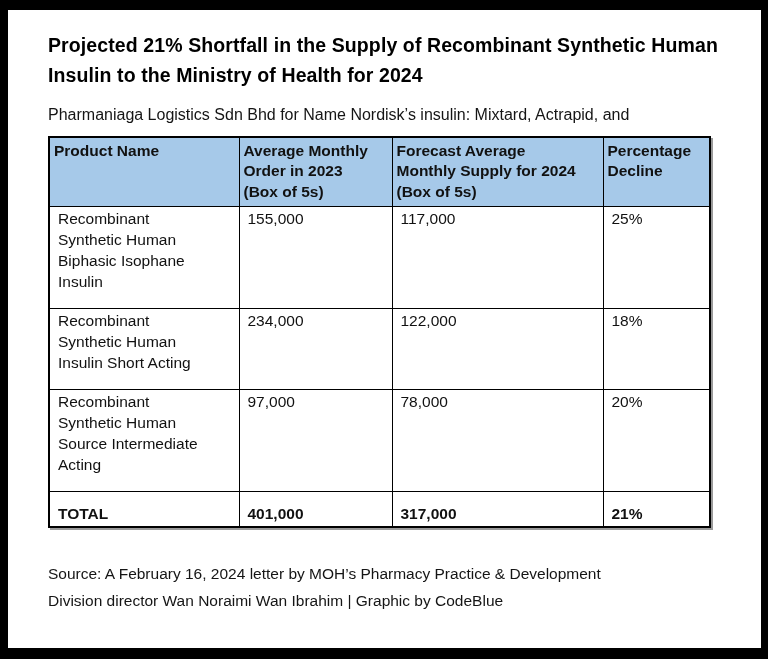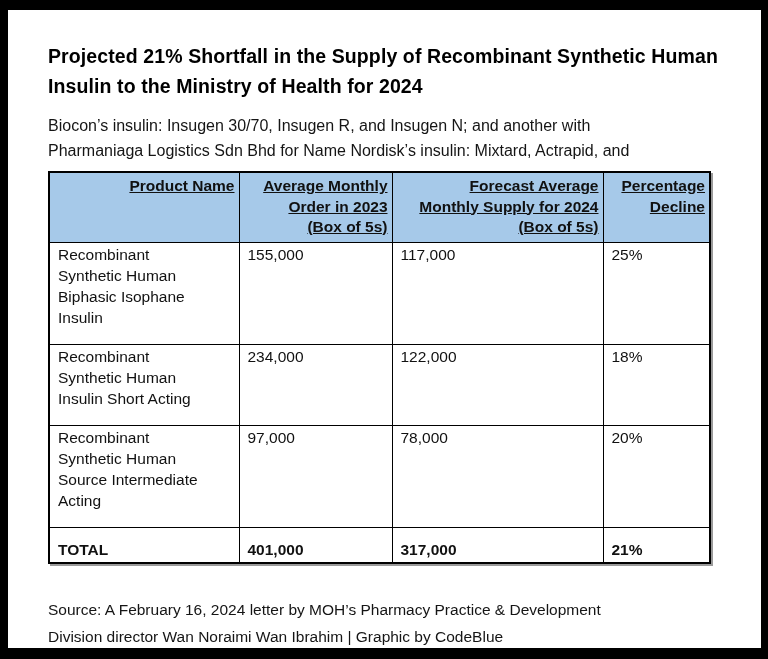--- a/index.html
+++ b/index.html
@@ -15,21 +15,20 @@
     border-width: 10px 7px 11px 8px;
     padding: 20px 26px 0 40px;
     overflow: hidden;
   }
 
   .title {
     font-size: 19.5px;
     font-weight: 700;
     color: #000;
     line-height: 30px;
-    margin-top: 11px;
     margin-bottom: 13px;
     letter-spacing: 0.1px;
   }
   .title .line { display: block; }
 
   .desc {
     font-size: 16px;
     color: #151515;
     line-height: 24.5px;
     margin-bottom: 8px;
@@ -45,24 +44,23 @@
   }
   th, td {
     border: 1px solid #000;
     vertical-align: top;
     font-size: 15.5px;
     color: #111;
   }
   th {
     background: var(--header-bg, #a6c9e9);
     font-weight: 700;
-    text-align: right;
+    text-align: left;
     line-height: 20.5px;
     padding: 3px 4px 4px;
-    text-decoration: underline;
   }
   th .hline { display: block; }
   td {
     line-height: 21px;
     padding: 1px 8px 16px;
   }
   td .pline { display: block; }
   tr.total td {
     font-weight: 700;
     padding: 11px 8px 2px;
@@ -80,21 +78,20 @@
 <body>
 
 <div class="frame">
 
   <h1 class="title">
     <span class="line">Projected 21% Shortfall in the Supply of Recombinant Synthetic Human</span>
     <span class="line">Insulin to the Ministry of Health for 2024</span>
   </h1>
 
   <p class="desc">
-    <span class="line">Biocon’s insulin: Insugen 30/70, Insugen R, and Insugen N; and another with</span>
     <span class="line">Pharmaniaga Logistics Sdn Bhd for Name Nordisk’s insulin: Mixtard, Actrapid, and</span>
   </p>
 
   <table>
     <colgroup>
       <col style="width:190px">
       <col style="width:153px">
       <col style="width:211px">
       <col style="width:107px">
     </colgroup>

